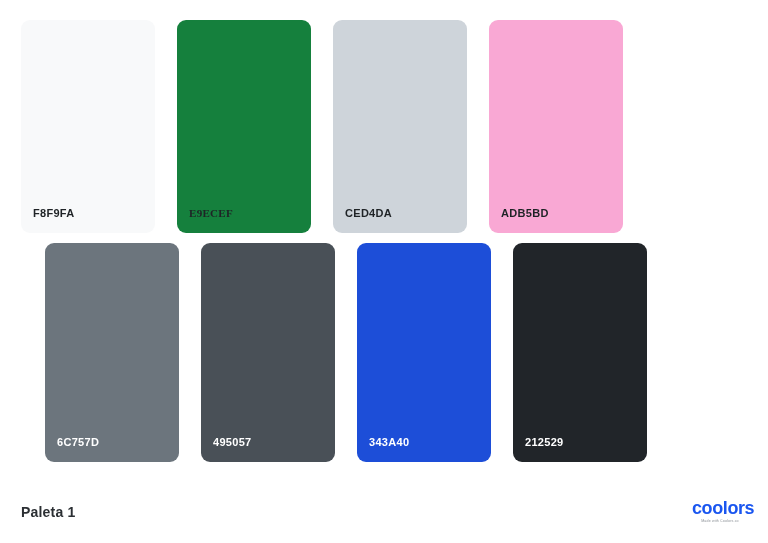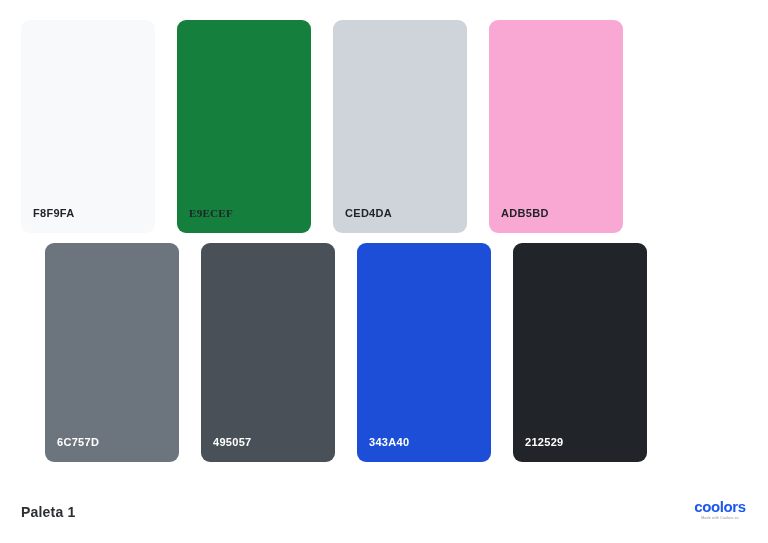--- a/index.html
+++ b/index.html
@@ -74,21 +74,21 @@
 
   #coolors-logo {
     position: absolute;
     right: 20px;
     top: 11px;
     width: 56px;
     text-align: center;
     line-height: 1;
   }
   #coolors-wordmark {
-    font-size: 15px;
+    font-size: 18px;
     font-weight: bold;
     color: #1a56f0;
     letter-spacing: -0.4px;
     line-height: 1;
   }
   #coolors-tagline {
     margin-top: 3px;
     font-size: 3.6px;
     color: #8d9298;
     letter-spacing: 0.15px;

